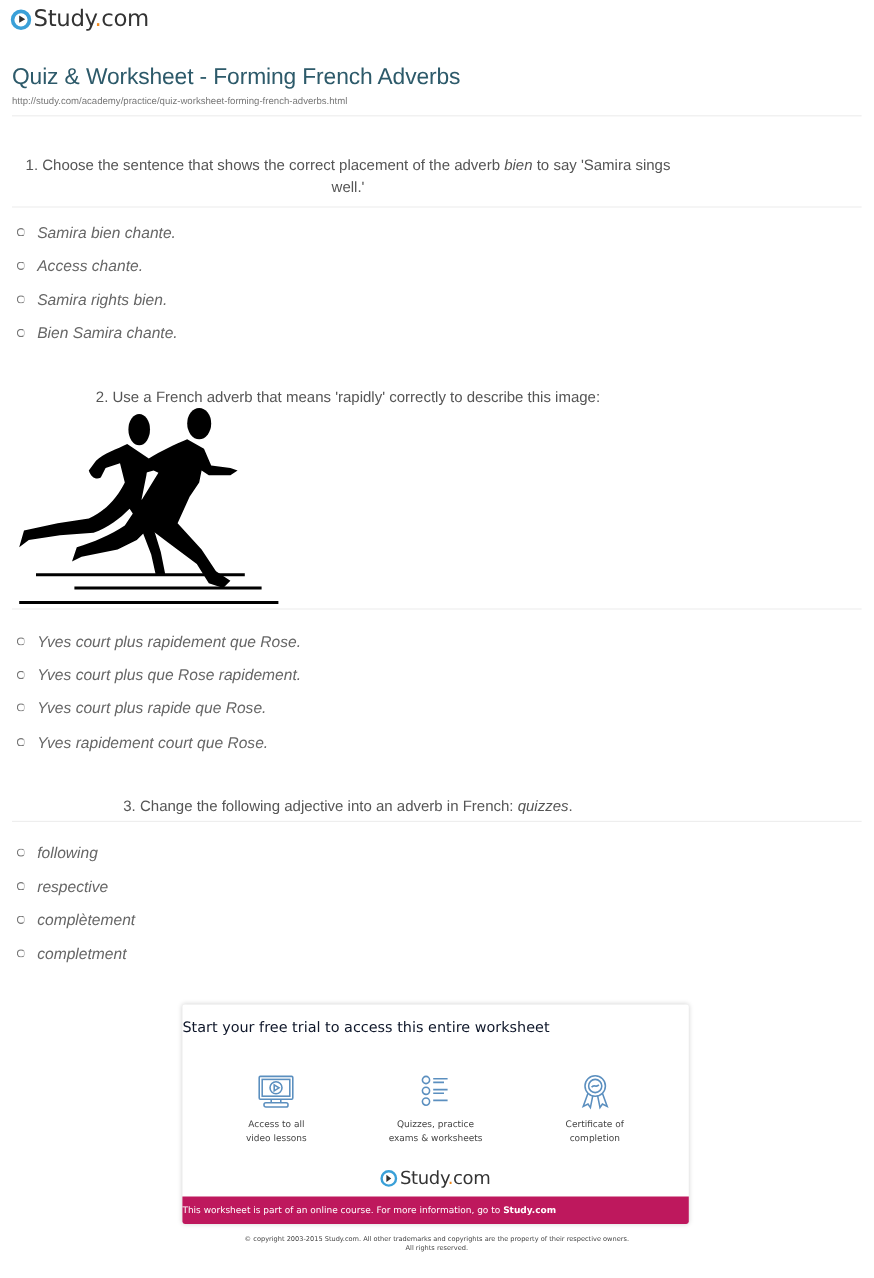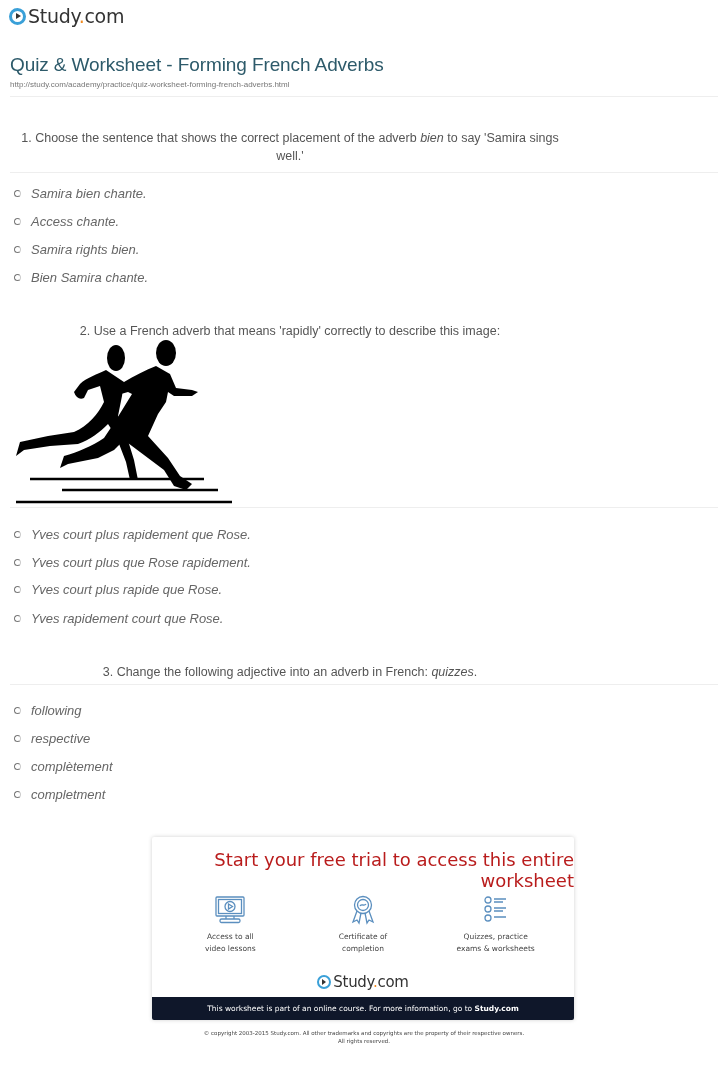--- a/index.html
+++ b/index.html
@@ -21,33 +21,33 @@
     .question em { font-style: italic; }
 
     .answer { position: absolute; left: 14px; display: flex; align-items: center; height: 14px; }
     .radio { width: 7px; height: 7px; border-radius: 50%; border: 1.5px solid #777; border-right-color: #ccc; margin-right: 10px; }
     .answer-text { font-size: 13px; font-style: italic; color: #666; }
 
     .runners { position: absolute; left: 8px; top: 340px; width: 228px; height: 168px; }
 
     .promo { position: absolute; left: 152px; top: 837px; width: 422px; height: 183px; background: #fff;
       box-shadow: 0 0 4px rgba(0,0,0,0.18); border-radius: 2px; }
-    .promo-title { position: absolute; left: 0; right: 0; top: 12px; text-align: right; font-family: "DejaVu Sans", sans-serif;
-      font-size: 18px; color: #b91c1c; font-weight: normal; }
+    .promo-title { position: absolute; left: 0; right: 0; top: 12px; text-align: left; font-family: "DejaVu Sans", sans-serif;
+      font-size: 12px; color: #0f172a; font-weight: normal; }
     .promo-sub { position: absolute; left: 0; right: 0; top: 33px; text-align: center; font-family: "DejaVu Sans", sans-serif; font-size: 7.5px; color: #333; }
     .features { position: absolute; left: 0; right: 0; top: 58px; display: flex; justify-content: space-around; padding: 0 12px; }
     .feature { width: 100px; text-align: center; }
     .feature svg { display: block; margin: 0 auto 6px; }
     .feature-label { font-family: "DejaVu Sans", sans-serif; font-size: 7.5px; line-height: 12px; color: #444; }
     .promo-logo { position: absolute; left: 0; right: 0; top: 136px; display: flex; justify-content: center; align-items: center; }
     .promo-logo .logo-circle { width: 14px; height: 14px; border-width: 2.5px; }
     .promo-logo .logo-circle::after { left: 3px; top: 2px; border-left-width: 4px; border-top-width: 3px; border-bottom-width: 3px; }
     .promo-logo .logo-text { font-size: 15px; }
-    .promo-bar { position: absolute; left: 0; right: 0; bottom: 0; height: 23px; background: #0f172a; color: #fff;
-      text-align: center; font-family: "DejaVu Sans", sans-serif; font-size: 7.5px; line-height: 23px; border-radius: 0 0 2px 2px; }
+    .promo-bar { position: absolute; left: 0; right: 0; bottom: 0; height: 23px; background: #be185d; color: #fff;
+      font-family: "DejaVu Sans", sans-serif; font-size: 7.5px; line-height: 23px; border-radius: 0 0 2px 2px; }
     .promo-bar b { font-weight: bold; }
 
     .copyright { position: absolute; left: 150px; width: 428px; top: 1029px; text-align: center; font-family: "DejaVu Sans", sans-serif;
       font-size: 5.5px; line-height: 8px; color: #444; }
   </style>
 </head>
 <body>
 
 <div class="logo">
   <span class="logo-circle"></span>
@@ -154,42 +154,42 @@
           <path d="M13 21 L13 24 M21 21 L21 24"></path>
           <rect x="7" y="24" width="20" height="3.5" rx="1.5"></rect>
         </g>
       </svg>
       <div class="feature-label">Access to all</div>
       <div class="feature-label">video lessons</div>
     </div>
     <div class="feature">
       <svg width="34" height="30" viewBox="0 0 34 30">
         <g fill="none" stroke="#5b8fbf" stroke-width="1.3">
+          <circle cx="9" cy="5" r="3"></circle>
+          <circle cx="9" cy="14" r="3"></circle>
+          <circle cx="9" cy="23" r="3"></circle>
+          <path d="M15 4 L27 4 M15 7 L24 7 M15 13 L27 13 M15 16 L24 16 M15 22 L27 22"></path>
+        </g>
+      </svg>
+      <div class="feature-label">Quizzes, practice</div>
+      <div class="feature-label">exams &amp; worksheets</div>
+    </div>
+    <div class="feature">
+      <svg width="34" height="30" viewBox="0 0 34 30">
+        <g fill="none" stroke="#5b8fbf" stroke-width="1.3">
           <circle cx="17" cy="10" r="8.5"></circle>
           <circle cx="17" cy="10" r="5.5"></circle>
           <path d="M14 11 C16 8 18 12 20 9"></path>
           <path d="M11 16 L7 27 L11 25 L13 28 L15 18"></path>
           <path d="M23 16 L27 27 L23 25 L21 28 L19 18"></path>
         </g>
       </svg>
       <div class="feature-label">Certificate of</div>
       <div class="feature-label">completion</div>
     </div>
-    <div class="feature">
-      <svg width="34" height="30" viewBox="0 0 34 30">
-        <g fill="none" stroke="#5b8fbf" stroke-width="1.3">
-          <circle cx="9" cy="5" r="3"></circle>
-          <circle cx="9" cy="14" r="3"></circle>
-          <circle cx="9" cy="23" r="3"></circle>
-          <path d="M15 4 L27 4 M15 7 L24 7 M15 13 L27 13 M15 16 L24 16 M15 22 L27 22"></path>
-        </g>
-      </svg>
-      <div class="feature-label">Quizzes, practice</div>
-      <div class="feature-label">exams &amp; worksheets</div>
-    </div>
   </div>
 
   <div class="promo-logo">
     <span class="logo-circle"></span>
     <span class="logo-text"><span>Study</span><span class="dot">.</span><span>com</span></span>
   </div>
 
   <div class="promo-bar">
     <span>This worksheet is part of an online course. For more information, go to </span><b>Study.com</b>
   </div>

